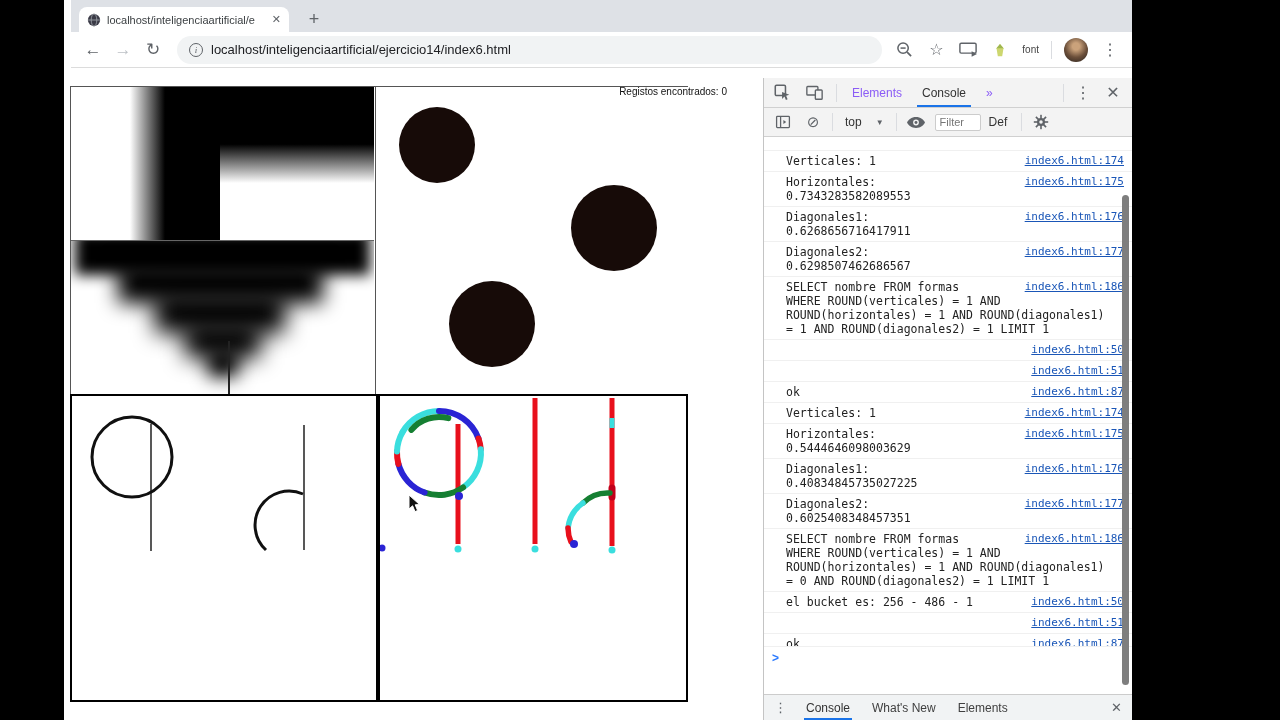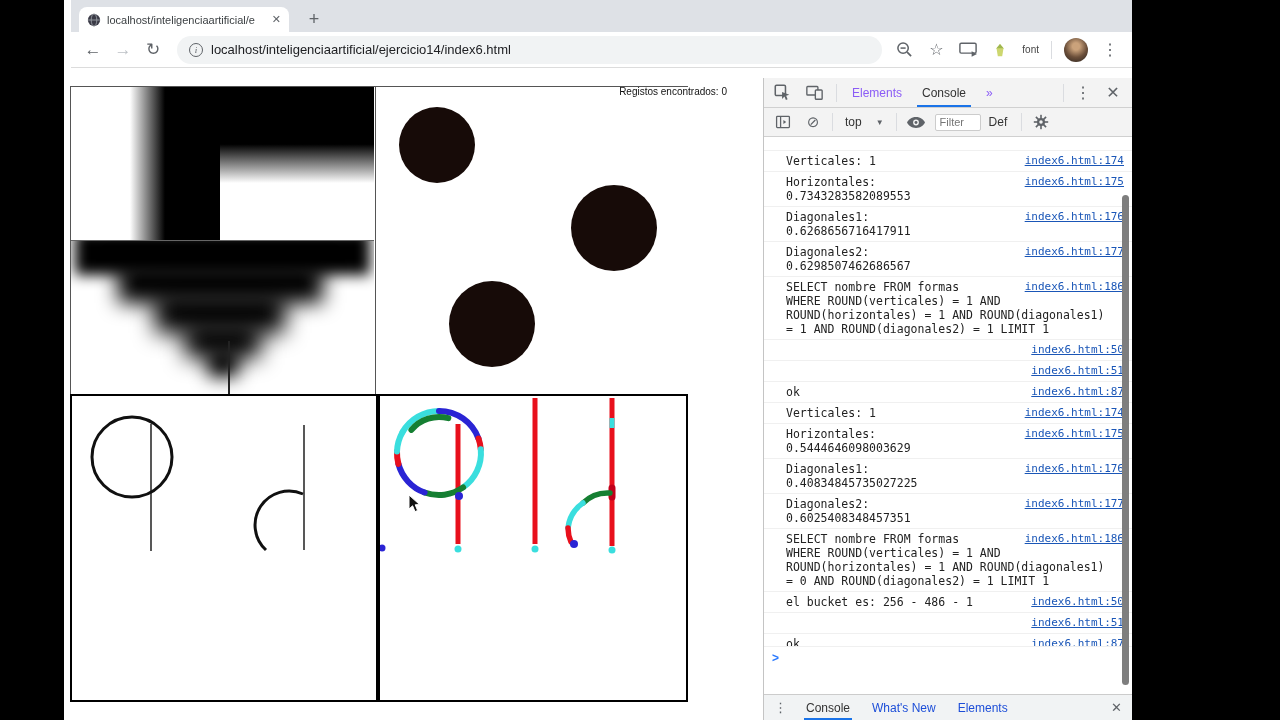--- a/index.html
+++ b/index.html
@@ -70,21 +70,21 @@
   .console { position:absolute; top:60px; bottom:26px; left:0; right:0; overflow:hidden; padding-top:12px; font-family:"DejaVu Sans Mono","Liberation Mono",monospace; }
   .c-row { border-top:1px solid #f0f0f0; padding:3px 8px 3px 22px; font-size:11.5px; line-height:14px; color:#222; min-height:21px; }
   .c-link { float:right; color:#1a56b7; text-decoration:underline; font-size:11px; margin-left:8px; white-space:nowrap; }
   .c-text { white-space:pre-wrap; word-break:break-word; }
   .c-prompt { border-top:1px solid #f0f0f0; padding:4px 8px; color:#2979ff; font-size:12px; font-weight:bold; }
   .scrollthumb { position:absolute; right:3px; top:117px; width:7px; height:490px; background:#7e7e7e; border-radius:4px; }
 
   
   .drawer { position:absolute; left:0; right:0; bottom:0; height:26px; background:#f1f3f4; border-top:1px solid #ccc; display:flex; align-items:center; gap:18px; padding:0 10px; }
   .drawer .dots { color:#5f6368; font-size:13px; letter-spacing:-1px; }
-  .dr-tab { font-size:12px; color:#1d4ed8; height:100%; display:flex; align-items:center; position:relative; padding:0 2px; }
+  .dr-tab { font-size:12px; color:#404040; height:100%; display:flex; align-items:center; position:relative; padding:0 2px; }
   .dr-tab.active { color:#333; }
   .dr-tab.active::after { content:""; position:absolute; left:0; right:0; bottom:0; height:2px; background:#1a73e8; }
   .dr-close { margin-left:auto; color:#5f6368; font-size:13px; }
 </style>
 </head>
 <body>
 
 <div id="frame">
   <div id="browser">
 

